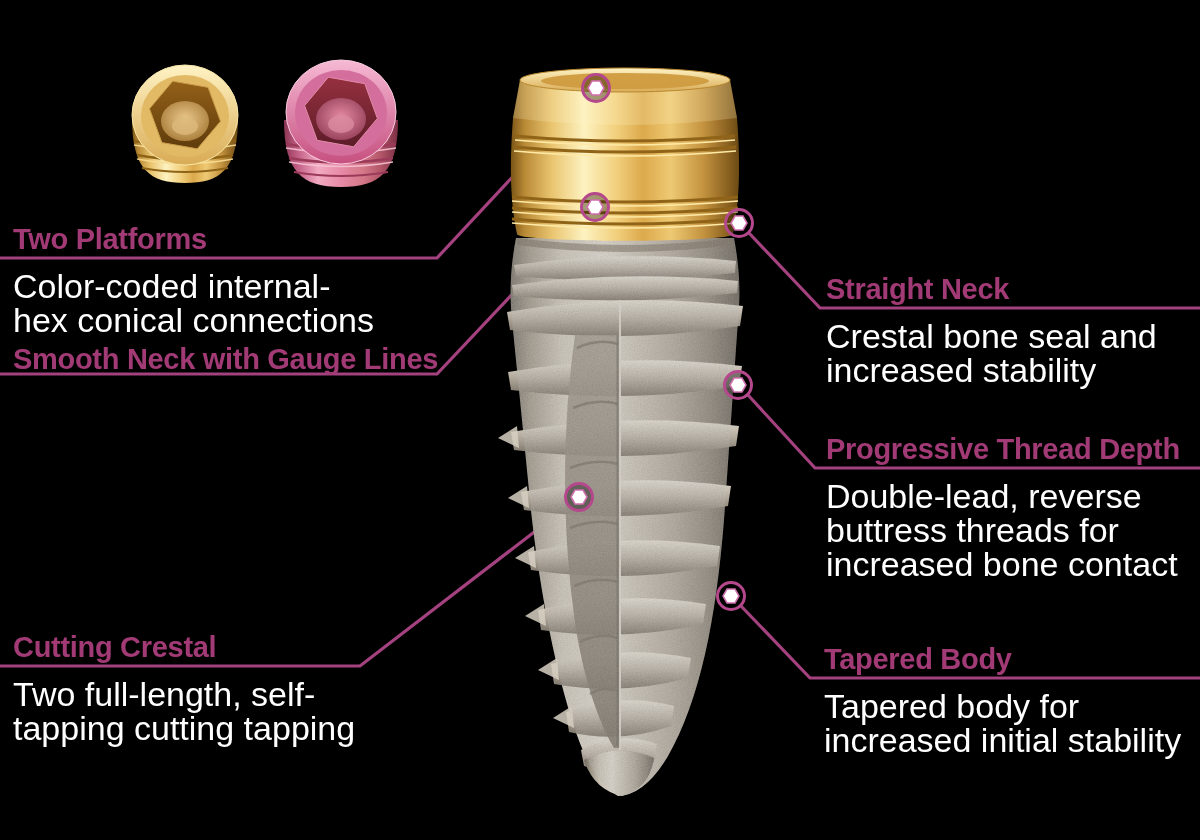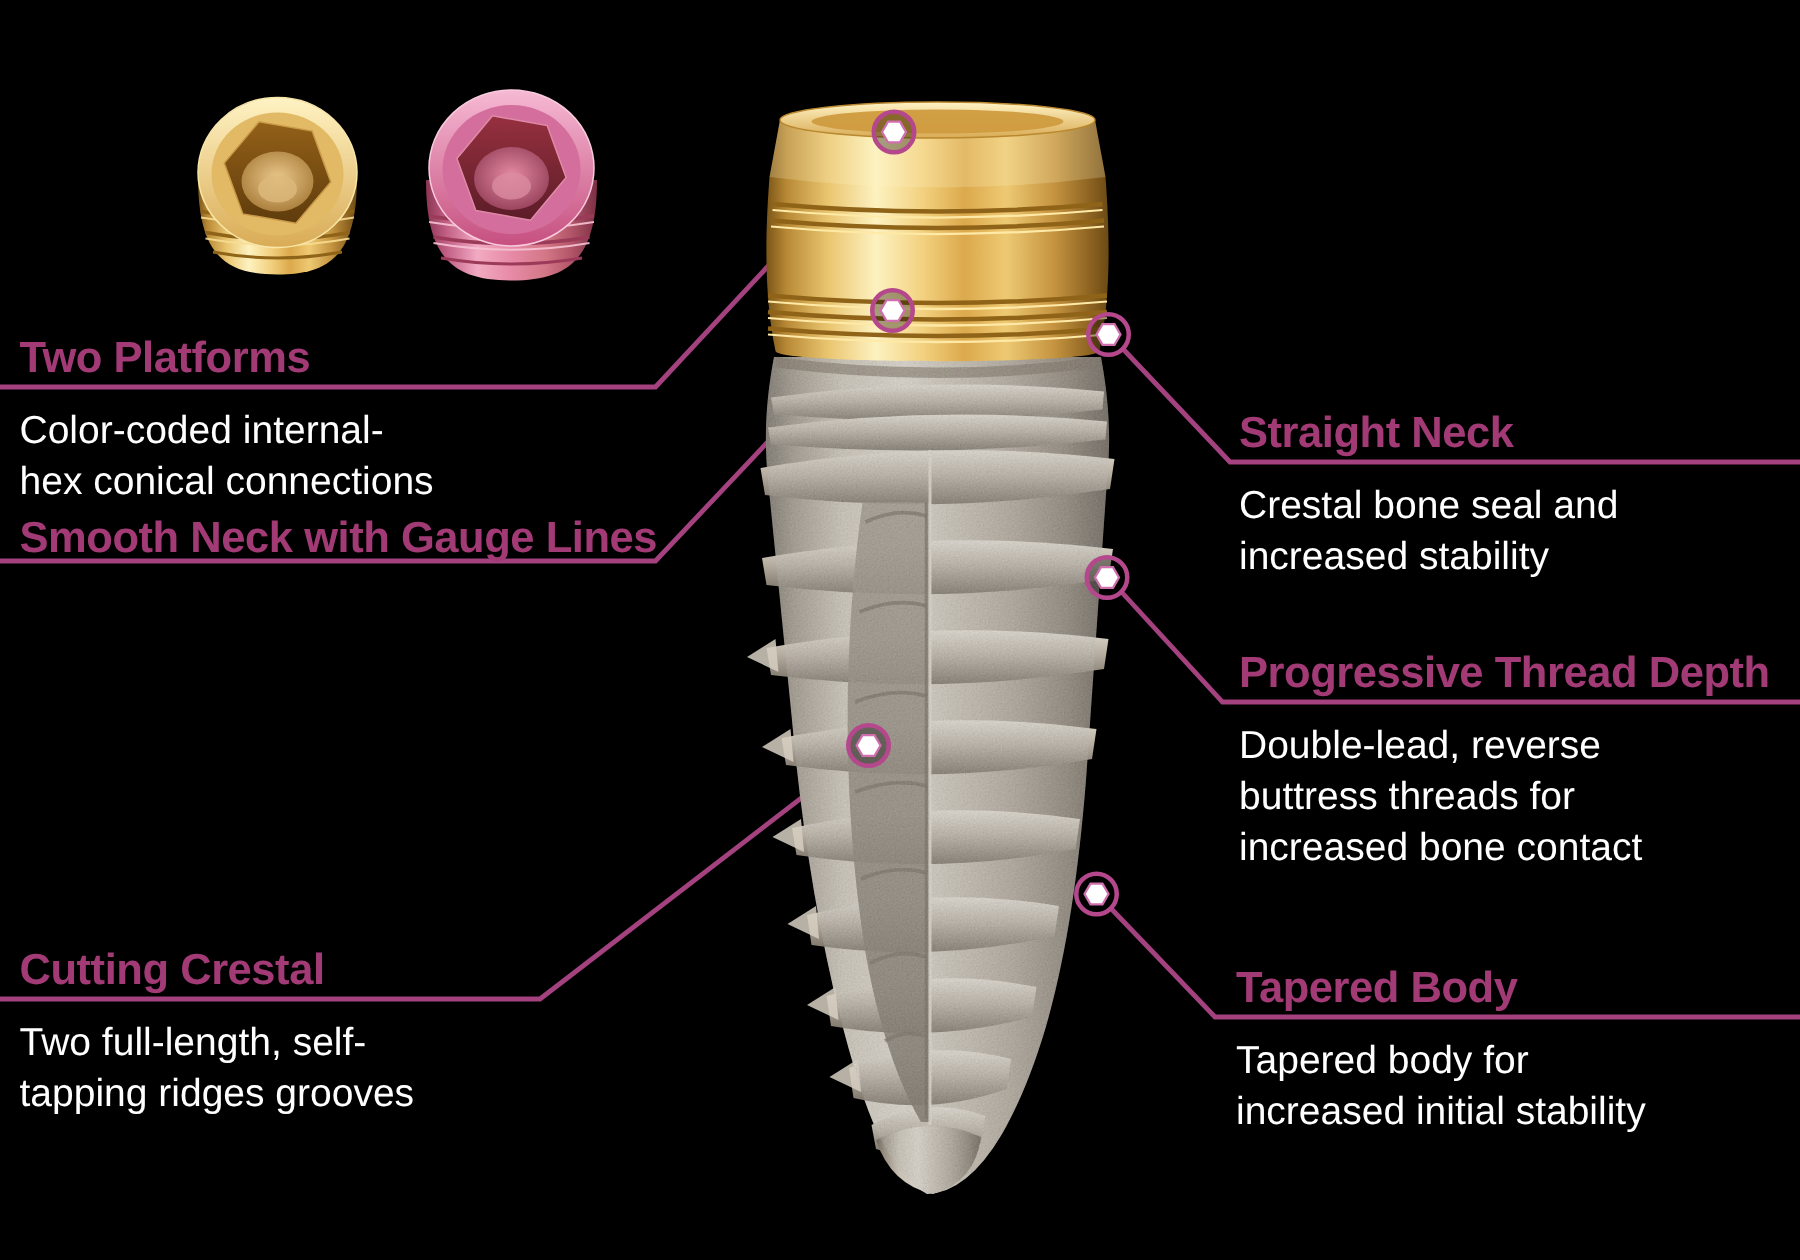--- a/index.html
+++ b/index.html
@@ -8,21 +8,21 @@
     font-family:"Liberation Sans", sans-serif;
   }
   svg.art{position:absolute;left:0;top:0;z-index:0;}
   .callout{position:absolute;z-index:2;}
   .callout h2{
     margin:0 0 13px 0;
     font-size:29px;line-height:34px;font-weight:bold;letter-spacing:-0.3px;
     color:#a23a76;white-space:nowrap;
   }
   .callout p{
-    margin:0;font-size:26px;line-height:34px;font-weight:500;
+    margin:0;font-size:34px;line-height:34px;font-weight:500;
     color:#ffffff;white-space:pre-line;
   }
   .callout.right{width:380px;}
   .callout.left{width:520px;}
 </style>
 </head>
 <body>
 
 <div class="stage">
 
@@ -242,21 +242,21 @@
 hex conical connections</p>
 </div>
 
 <div class="callout left" style="left:13px;top:342px">
   <h2>Smooth Neck with Gauge Lines</h2>
 </div>
 
 <div class="callout left" style="left:13px;top:630px">
   <h2>Cutting Crestal</h2>
   <p>Two full-length, self-
-tapping ridges grooves</p>
+tapping cutting tapping</p>
 </div>
 
 <div class="callout right" style="left:826px;top:272px">
   <h2>Straight Neck</h2>
   <p>Crestal bone seal and
 increased stability</p>
 </div>
 
 <div class="callout right" style="left:826px;top:432px">
   <h2>Progressive Thread Depth</h2>

